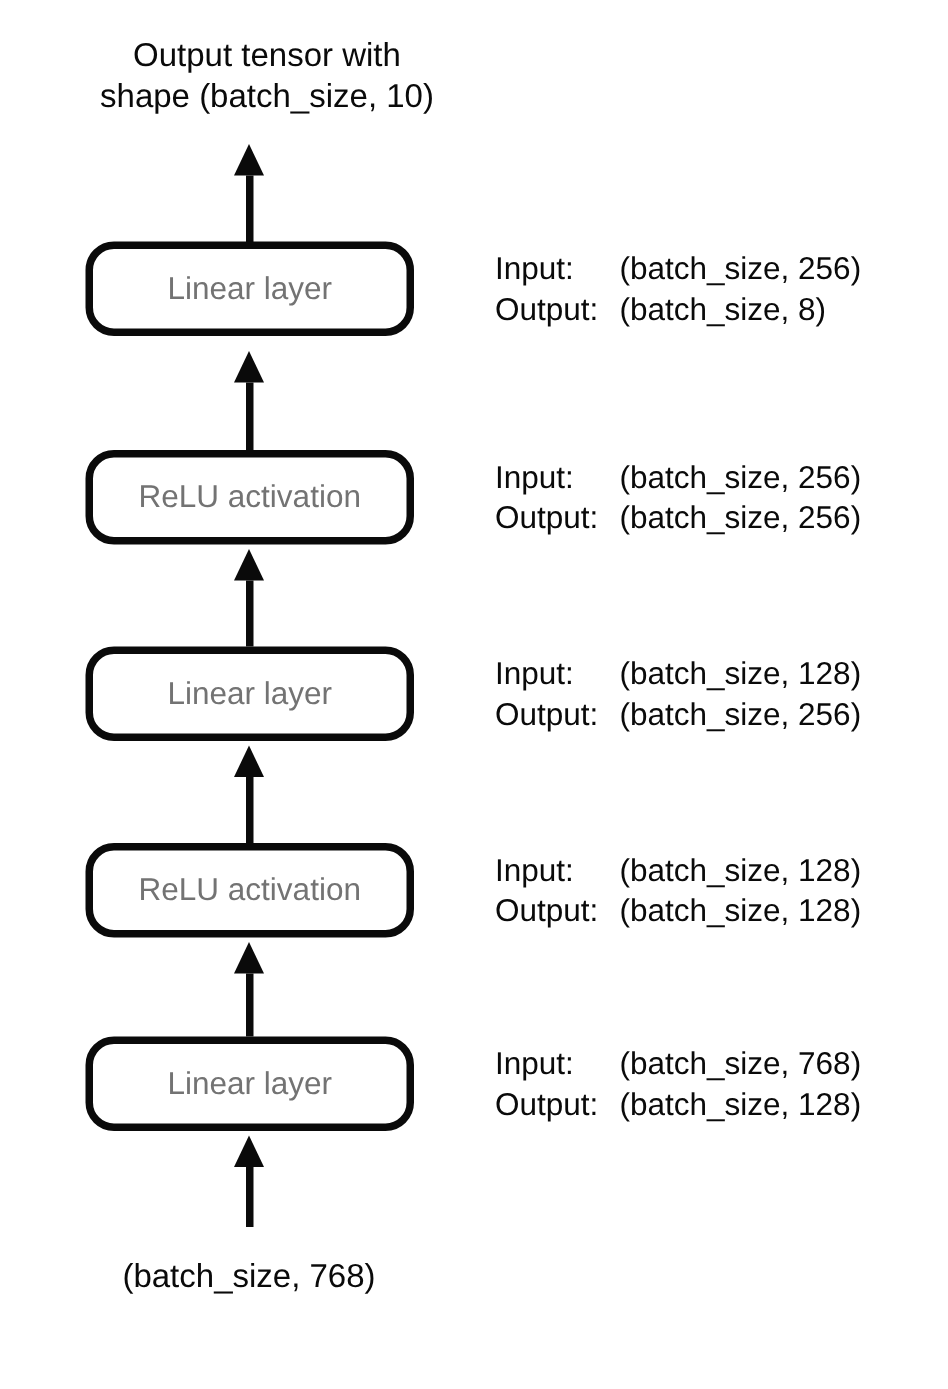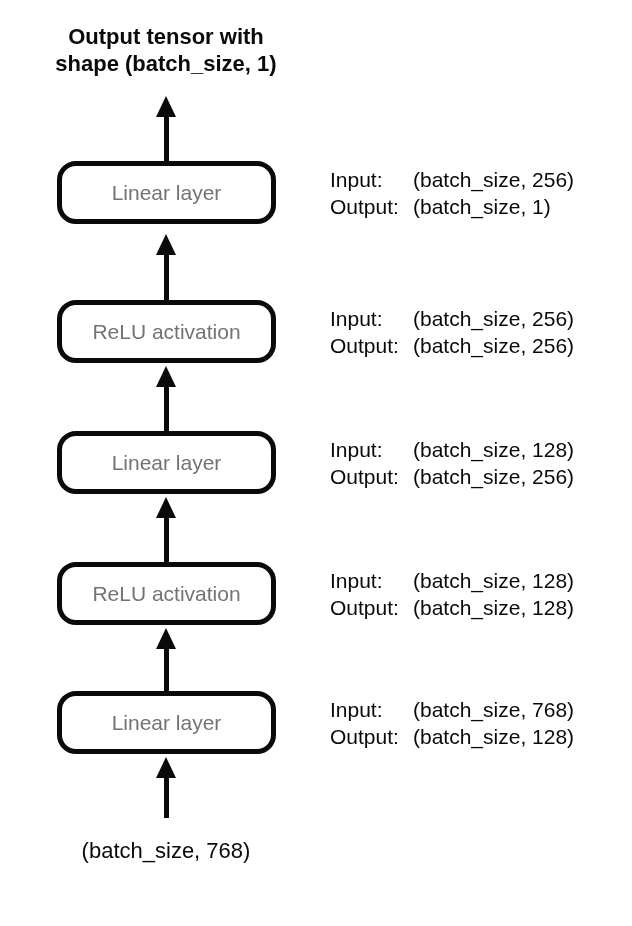--- a/index.html
+++ b/index.html
@@ -17,21 +17,21 @@
     overflow: hidden;
   }
   .endpoint-label {
     position: absolute;
     width: 330px;
     text-align: center;
     font-size: 22px;
     line-height: 27px;
     color: #0a0a0a;
   }
-  #output-label { left: 1px; top: 23px; font-weight: bold; }
+  #output-label { left: 13px; top: 23px; }
   #input-label  { left: 1px; top: 837px; }
 
   .layer-box {
     position: absolute;
     left: 57px;
     width: 219px;
     height: 63px;
     box-sizing: border-box;
     border: 5px solid #0a0a0a;
     border-radius: 19px;
@@ -78,21 +78,21 @@
   .io-row { display: flex; margin-left: 24px; }
   .io-key { width: 83px; flex: 0 0 83px; }
 </style>
 </head>
 <body>
 
 <div id="canvas">
 
   <div class="endpoint-label" id="output-label">
     <div>Output tensor with</div>
-    <div>shape (batch_size, 1)</div>
+    <div>shape (batch_size, 10)</div>
   </div>
 
   <div class="arrow" style="top: 96px;  height: 66px;">
       <div class="head"></div>
       <div class="shaft"></div>
     </div>
   <div class="arrow" style="top: 234px; height: 66px;">
       <div class="head"></div>
       <div class="shaft"></div>
     </div>
@@ -129,21 +129,21 @@
     <span class="layer-label">Linear layer</span>
   </div>
 
   <div class="io-block" style="top: 166px;">
     <div class="io-row">
       <span class="io-key">Input:</span>
       <span>(batch_size, 256)</span>
     </div>
     <div class="io-row">
       <span class="io-key">Output:</span>
-      <span>(batch_size, 1)</span>
+      <span>(batch_size, 8)</span>
     </div>
   </div>
 
   <div class="io-block" style="top: 305px;">
     <div class="io-row">
       <span class="io-key">Input:</span>
       <span>(batch_size, 256)</span>
     </div>
     <div class="io-row">
       <span class="io-key">Output:</span>

